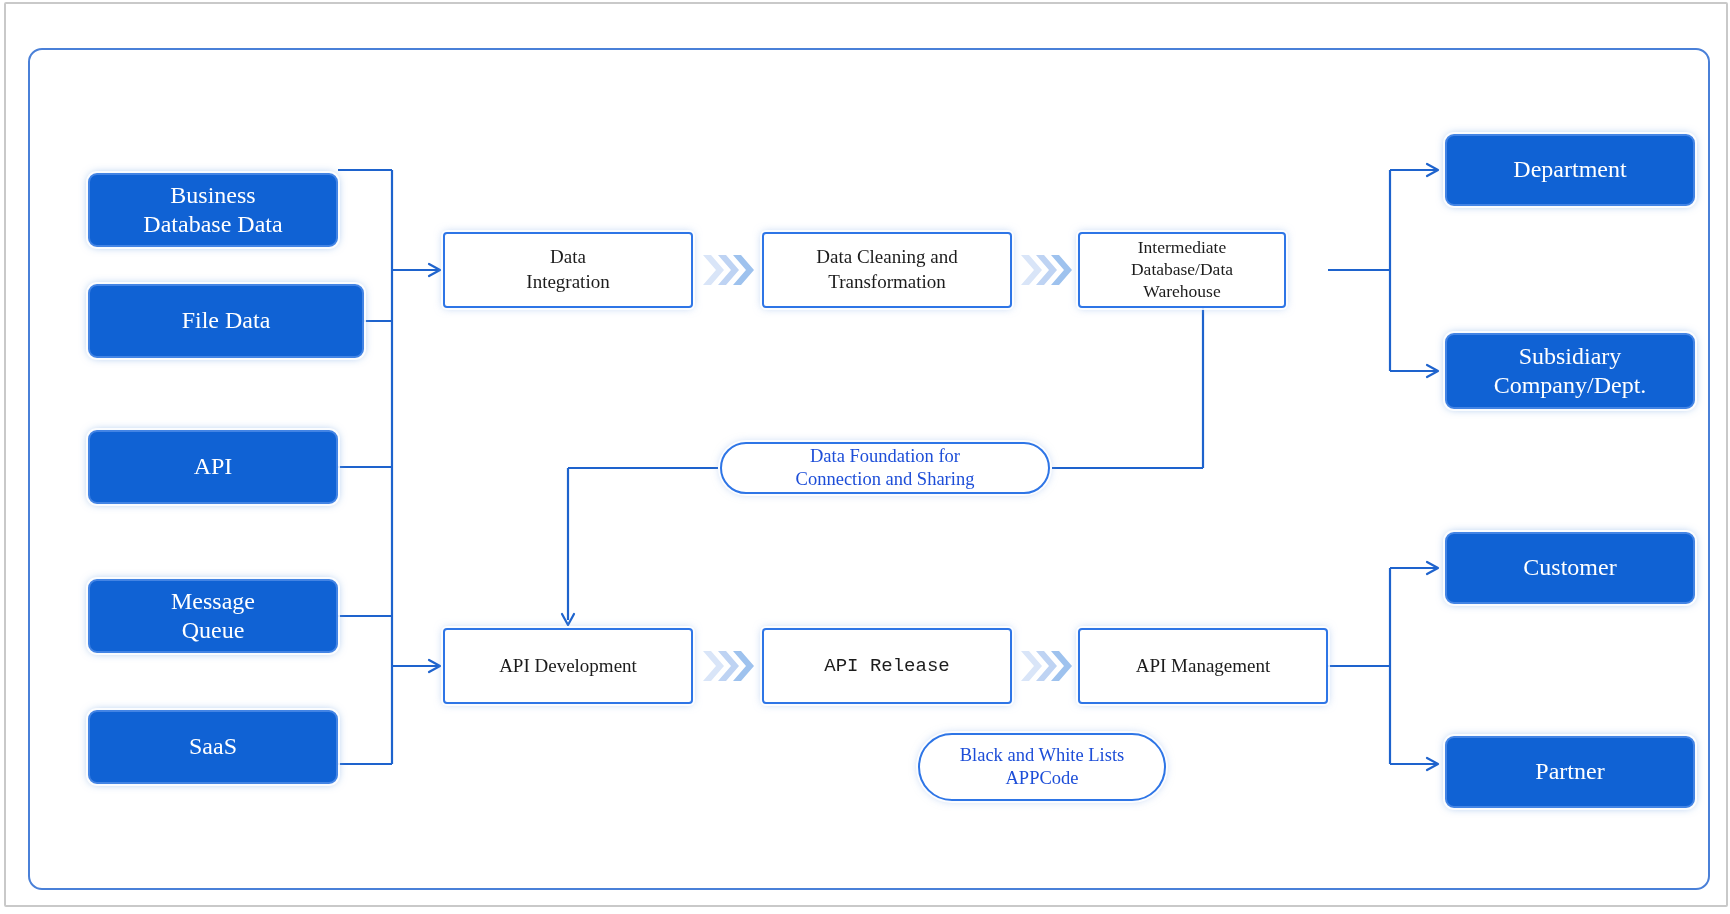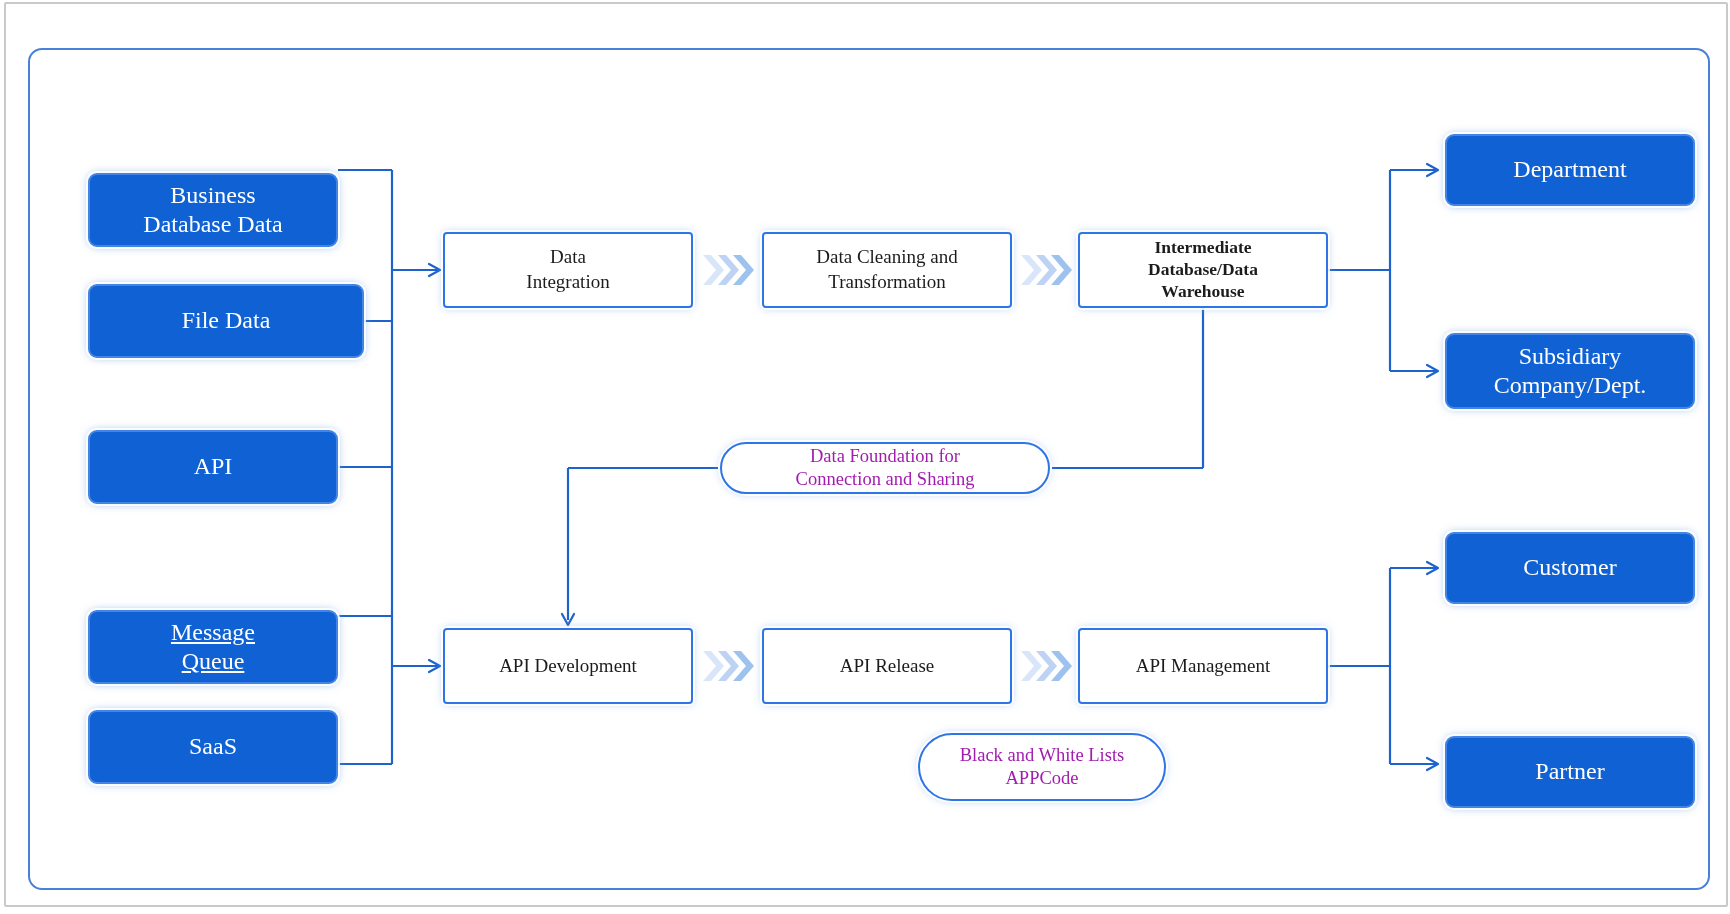--- a/index.html
+++ b/index.html
@@ -24,21 +24,21 @@
     font-size:24px; line-height:1.22;
     box-shadow:0 0 0 2px rgba(255,255,255,.85), 0 0 9px rgba(120,165,225,.75);
   }
   .procbox {
     background:#ffffff; color:#1c1c1c; border:2px solid #2e75e6; border-radius:4px;
     font-size:19px; line-height:1.3;
     box-shadow:0 0 0 2px rgba(255,255,255,.85), 0 0 8px rgba(130,170,230,.6);
   }
   .procbox.small { font-size:17.5px; line-height:1.25; }
   .pill {
-    background:#ffffff; color:#a21caf; border:2px solid #2e75e6; border-radius:999px;
+    background:#ffffff; color:#1d4ed8; border:2px solid #2e75e6; border-radius:999px;
     font-size:18.5px; line-height:1.25;
     box-shadow:0 0 0 2px rgba(255,255,255,.85), 0 0 8px rgba(130,170,230,.55);
   }
   svg.connectors { position:absolute; left:0; top:0; width:1730px; height:914px; pointer-events:none; }
   svg.connectors path.line { stroke:#1e63cd; stroke-width:2.2; fill:none; }
   svg.connectors path.head { stroke:#1e63cd; stroke-width:2.2; fill:none; stroke-linecap:round; stroke-linejoin:round; }
 </style>
 </head>
 <body>
 
@@ -115,37 +115,37 @@
       <path fill="#d9e5f8" d="M-24,-15 L-16,-15 L-3,0 L-16,15 L-24,15 L-11,0 Z"></path>
       <path fill="#bed3f3" d="M-9,-15 L-1,-15 L12,0 L-1,15 L-9,15 L4,0 Z"></path>
       <path fill="#9ec2ee" d="M6,-15 L14,-15 L27,0 L14,15 L6,15 L19,0 Z"></path>
     </g>
   </svg>
 
   <div class="node" style="left:88px; top:133px; width:250px; height:74px;margin-top:40px;">Business
 Database Data</div>
   <div class="node" style="left:88px; top:284px; width:276px; height:74px;">File Data</div>
   <div class="node" style="left:88px; top:430px; width:250px; height:74px;">API</div>
-  <div class="node" style="left:88px; top:610px; width:250px; height:74px;text-decoration:underline;">Message
+  <div class="node" style="left:88px; top:579px; width:250px; height:74px;">Message
 Queue</div>
   <div class="node" style="left:88px; top:710px; width:250px; height:74px;">SaaS</div>
 
   <div class="procbox" style="left:443px; top:232px; width:250px; height:76px;">Data
 Integration</div>
   <div class="procbox" style="left:762px; top:232px; width:250px; height:76px;">Data Cleaning and
 Transformation</div>
-  <div class="procbox small" style="left:1078px; top:232px; width:250px; height:76px;font-weight:bold;">Intermediate
+  <div class="procbox small" style="left:1078px; top:232px; width:208px; height:76px;">Intermediate
 Database/Data
 Warehouse</div>
 
   <div class="pill" style="left:720px; top:442px; width:330px; height:52px;">Data Foundation for
 Connection and Sharing</div>
 
   <div class="procbox" style="left:443px; top:628px; width:250px; height:76px;">API Development</div>
-  <div class="procbox" style="left:762px; top:628px; width:250px; height:76px;">API Release</div>
+  <div class="procbox" style="left:762px; top:628px; width:250px; height:76px;font-family:Liberation Mono, monospace;">API Release</div>
   <div class="procbox" style="left:1078px; top:628px; width:250px; height:76px;">API Management</div>
 
   <div class="pill" style="left:918px; top:733px; width:248px; height:68px;">Black and White Lists
 APPCode</div>
 
   <div class="node" style="left:1445px; top:134px; width:250px; height:72px;">Department</div>
   <div class="node" style="left:1445px; top:532px; width:250px; height:72px;">Customer</div>
   <div class="node" style="left:1445px; top:333px; width:250px; height:76px;">Subsidiary
 Company/Dept.</div>
   <div class="node" style="left:1445px; top:728px; width:250px; height:72px;margin-top:8px;">Partner</div>

